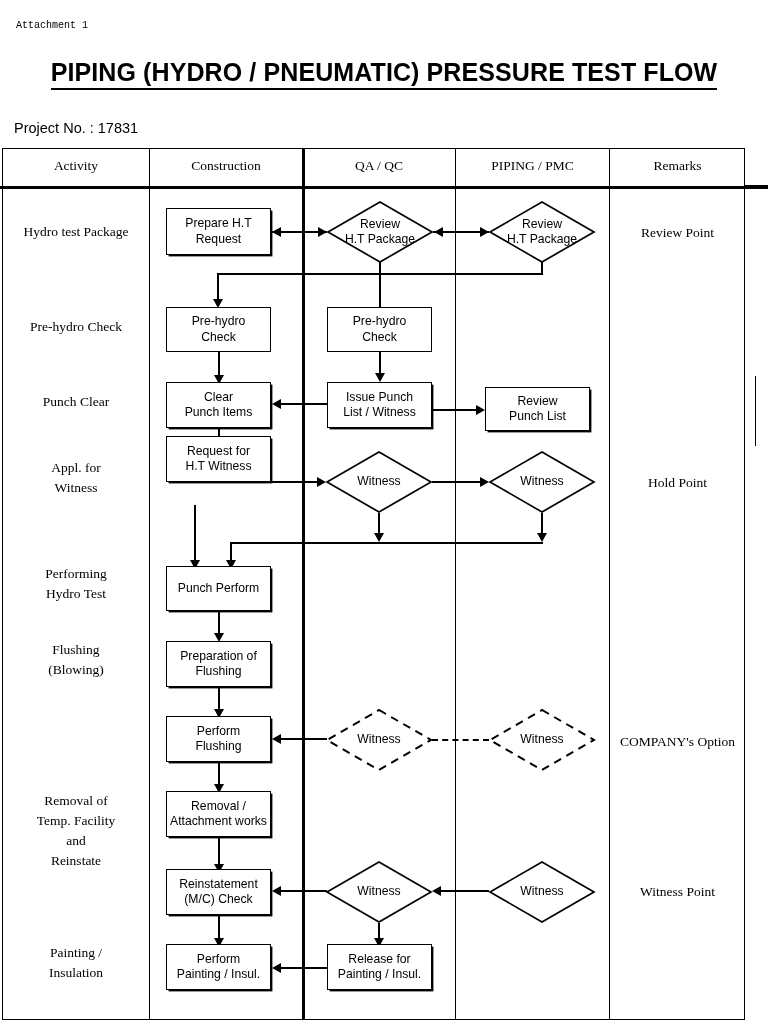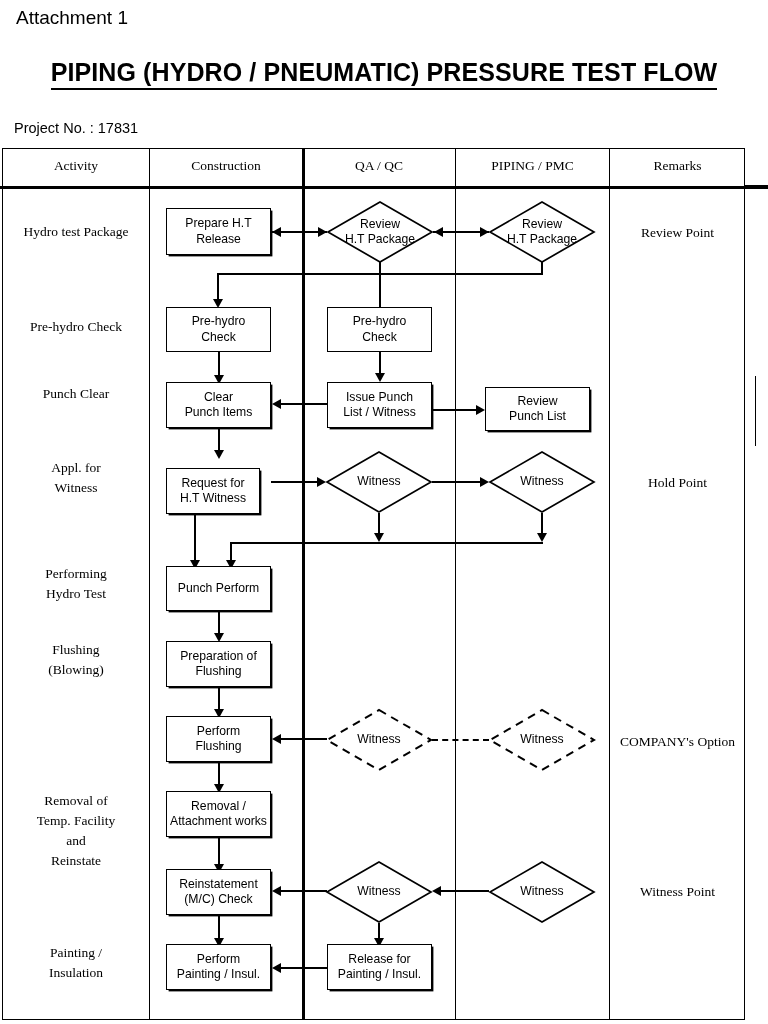--- a/index.html
+++ b/index.html
@@ -1,21 +1,21 @@
 <!DOCTYPE html>
 <html><head>
 <meta charset="utf-8">
 <style>
   html,body{margin:0;padding:0;background:#fff;}
   body{width:768px;height:1024px;position:relative;
        font-family:"Liberation Serif",serif;color:#000;
        -webkit-font-smoothing:antialiased;}
 
-  .attachment{position:absolute;left:16px;top:7px;
-    font-family:Liberation Sans, sans-serif;font-size:19px;}
+  .attachment{position:absolute;left:16px;top:20px;
+    font-family:Liberation Mono, monospace;font-size:10px;}
 
   .doc-title{position:absolute;left:0;top:58px;width:768px;text-align:center;
     font-family:"Liberation Sans",sans-serif;font-weight:bold;font-size:25px;
     letter-spacing:.1px;}
   .doc-title span{border-bottom:2.5px solid #000;padding-bottom:2px;}
 
   .project{position:absolute;left:14px;top:120px;
     font-family:"Liberation Sans",sans-serif;font-size:14.5px;}
 
   
@@ -82,21 +82,21 @@
 <div class="artifact" style="left:755px;top:376px;width:1.4px;height:70px;"></div>
 
 <div class="hdr" style="left:2px;width:148px">Activity</div>
 <div class="hdr" style="left:150px;width:152px">Construction</div>
 <div class="hdr" style="left:303px;width:152px">QA / QC</div>
 <div class="hdr" style="left:456px;width:153px">PIPING / PMC</div>
 <div class="hdr" style="left:610px;width:135px">Remarks</div>
 
 <div class="rowlab" style="top:222px">Hydro test Package</div>
 <div class="rowlab" style="top:317px">Pre-hydro Check</div>
-<div class="rowlab" style="top:384px">Punch Clear</div>
+<div class="rowlab" style="top:392px">Punch Clear</div>
 
 <div class="rowlab" style="top:458px">
   <div>Appl. for</div>
   <div>Witness</div>
 </div>
 
 <div class="rowlab" style="top:564px">
   <div>Performing</div>
   <div>Hydro Test</div>
 </div>
@@ -119,21 +119,21 @@
 </div>
 
 <div class="rowlab" style="left:610px;width:135px;top:223px">Review Point</div>
 <div class="rowlab" style="left:610px;width:135px;top:473px">Hold Point</div>
 <div class="rowlab" style="left:610px;width:135px;top:732px">COMPANY's Option</div>
 <div class="rowlab" style="left:610px;width:135px;top:882px">Witness Point</div>
 
 <div class="box shadow" style="left:166px;top:208px;width:105px;height:47px">
   <div>
     <div>Prepare H.T</div>
-    <div>Release</div>
+    <div>Request</div>
   </div>
 </div>
 
 <div class="dia" style="left:327px;top:201px;width:106px;height:62px">
   <svg width="106" height="62" viewBox="0 0 106 62">
       <polygon points="53,1 105,31 53,61 1,31" fill="#fff" stroke="#000" stroke-width="1.7"></polygon>
     </svg>
   <div class="lbl">
     <div>
       <div>Review</div>
@@ -212,21 +212,21 @@
 
 <div class="h" style="left:280px;top:403px;width:47px"></div>
 <div class="ar ar-l" style="left:272px;top:399px"></div>
 
 <div class="h thin" style="left:432px;top:409px;width:45px"></div>
 <div class="ar ar-r" style="left:476px;top:405px"></div>
 
 <div class="v thin" style="left:218px;top:428px;width:1.8px;height:25px"></div>
 <div class="ar ar-d" style="left:214px;top:450px"></div>
 
-<div class="box shadow" style="left:166px;top:468px;width:94px;height:46px">
+<div class="box shadow" style="left:166px;top:436px;width:105px;height:46px">
   <div>
     <div>Request for</div>
     <div>H.T Witness</div>
   </div>
 </div>
 
 <div class="dia" style="left:326px;top:451px;width:106px;height:62px">
   <svg width="106" height="62" viewBox="0 0 106 62">
       <polygon points="53,1 105,31 53,61 1,31" fill="#fff" stroke="#000" stroke-width="1.7"></polygon>
     </svg>

